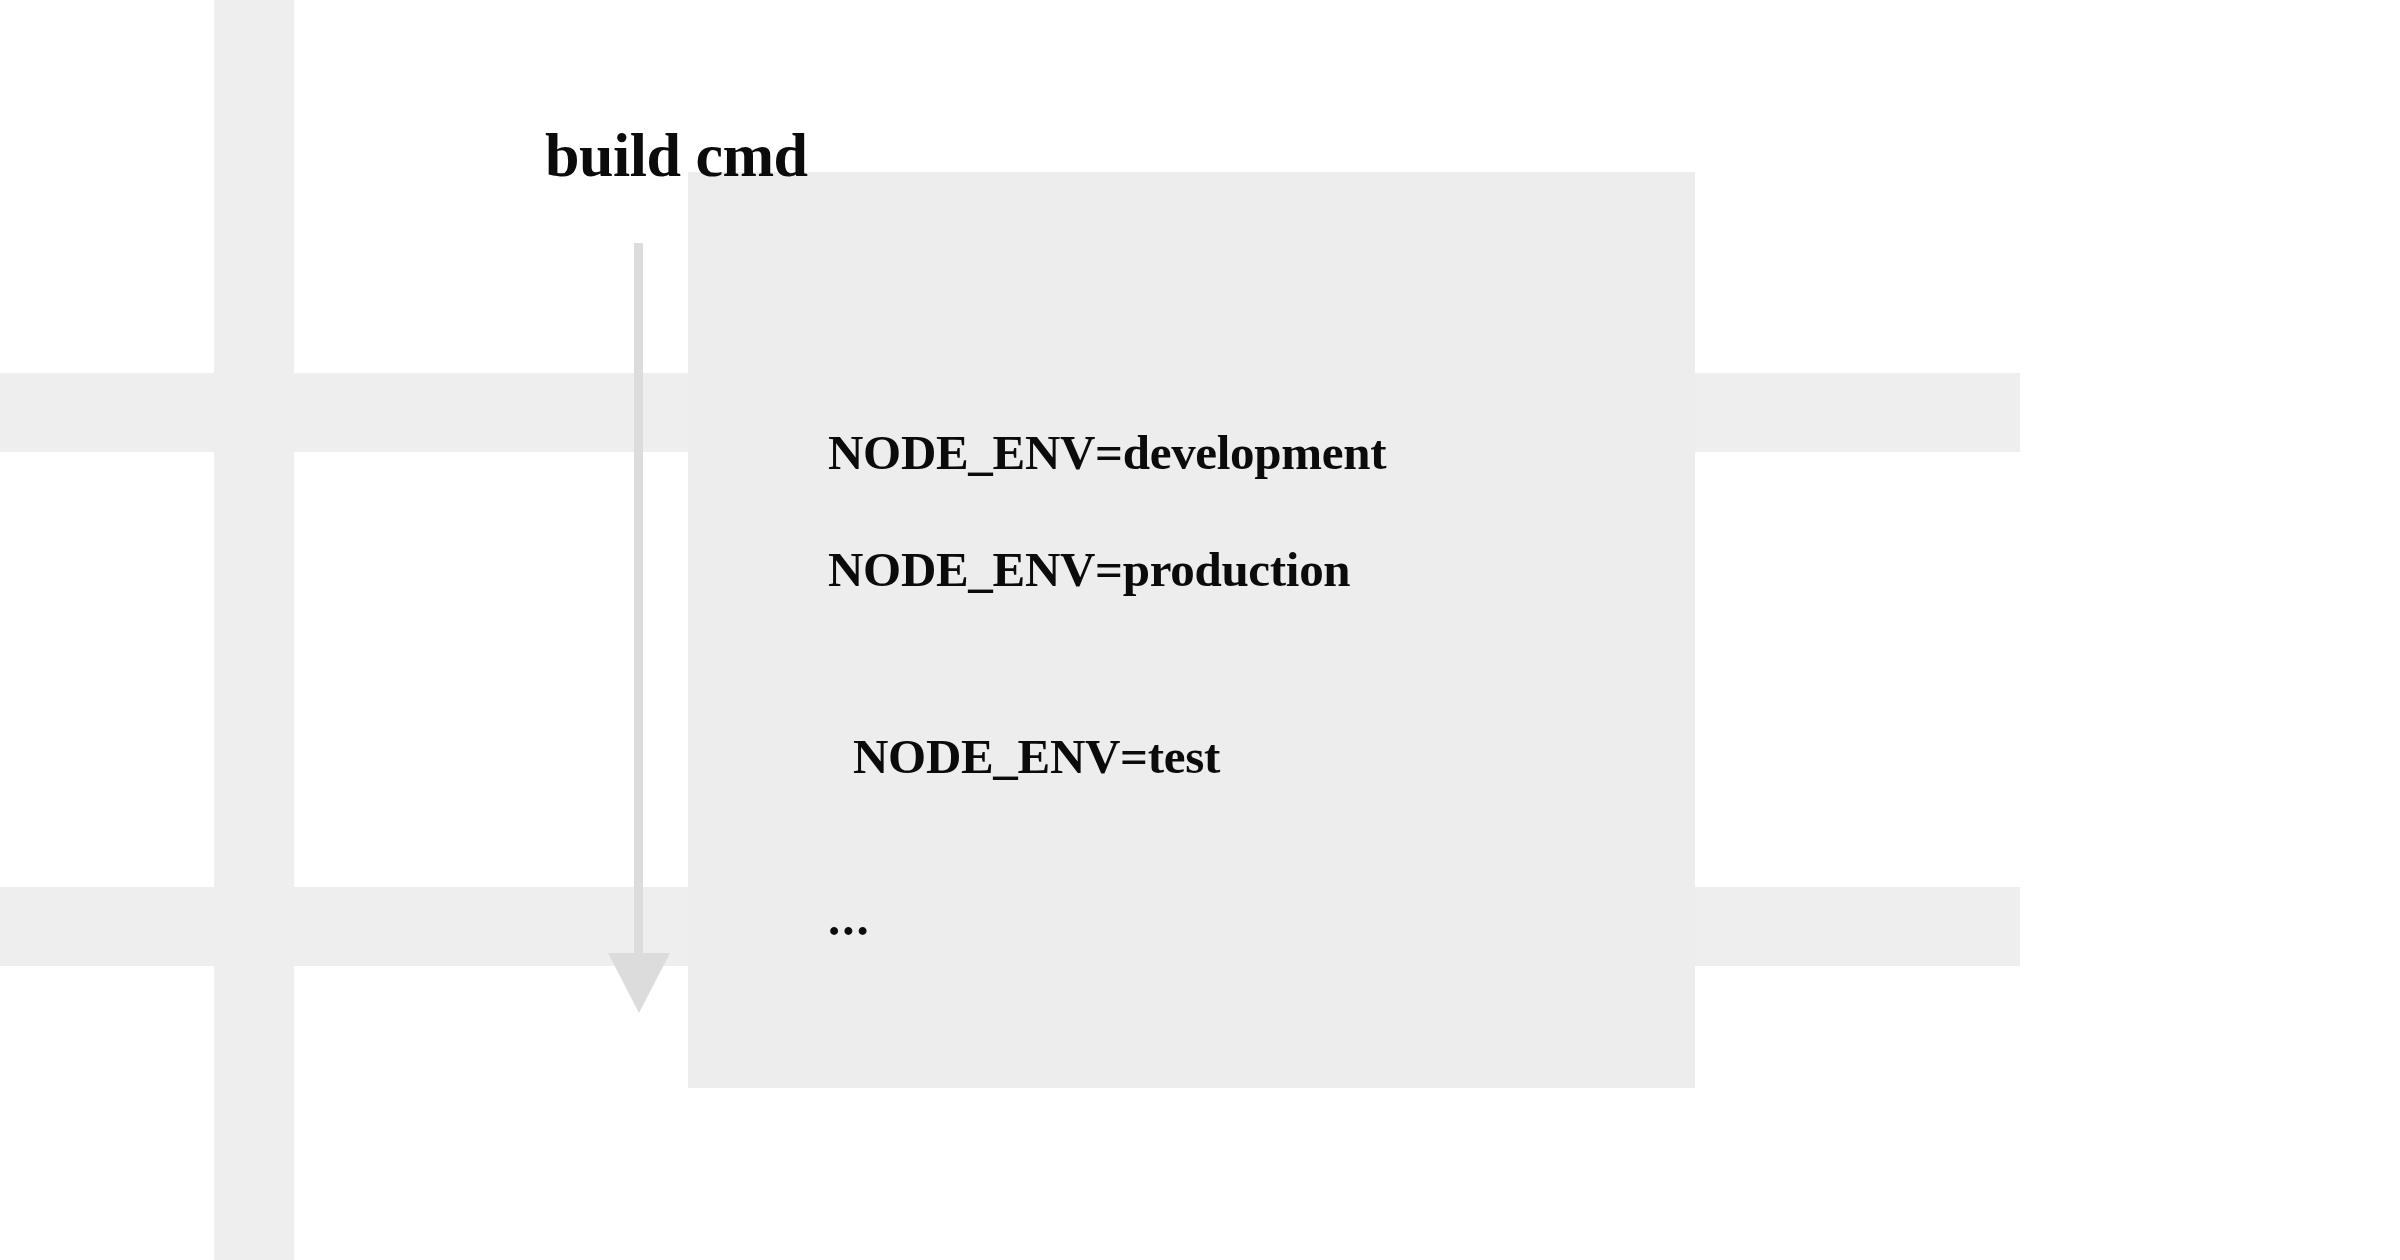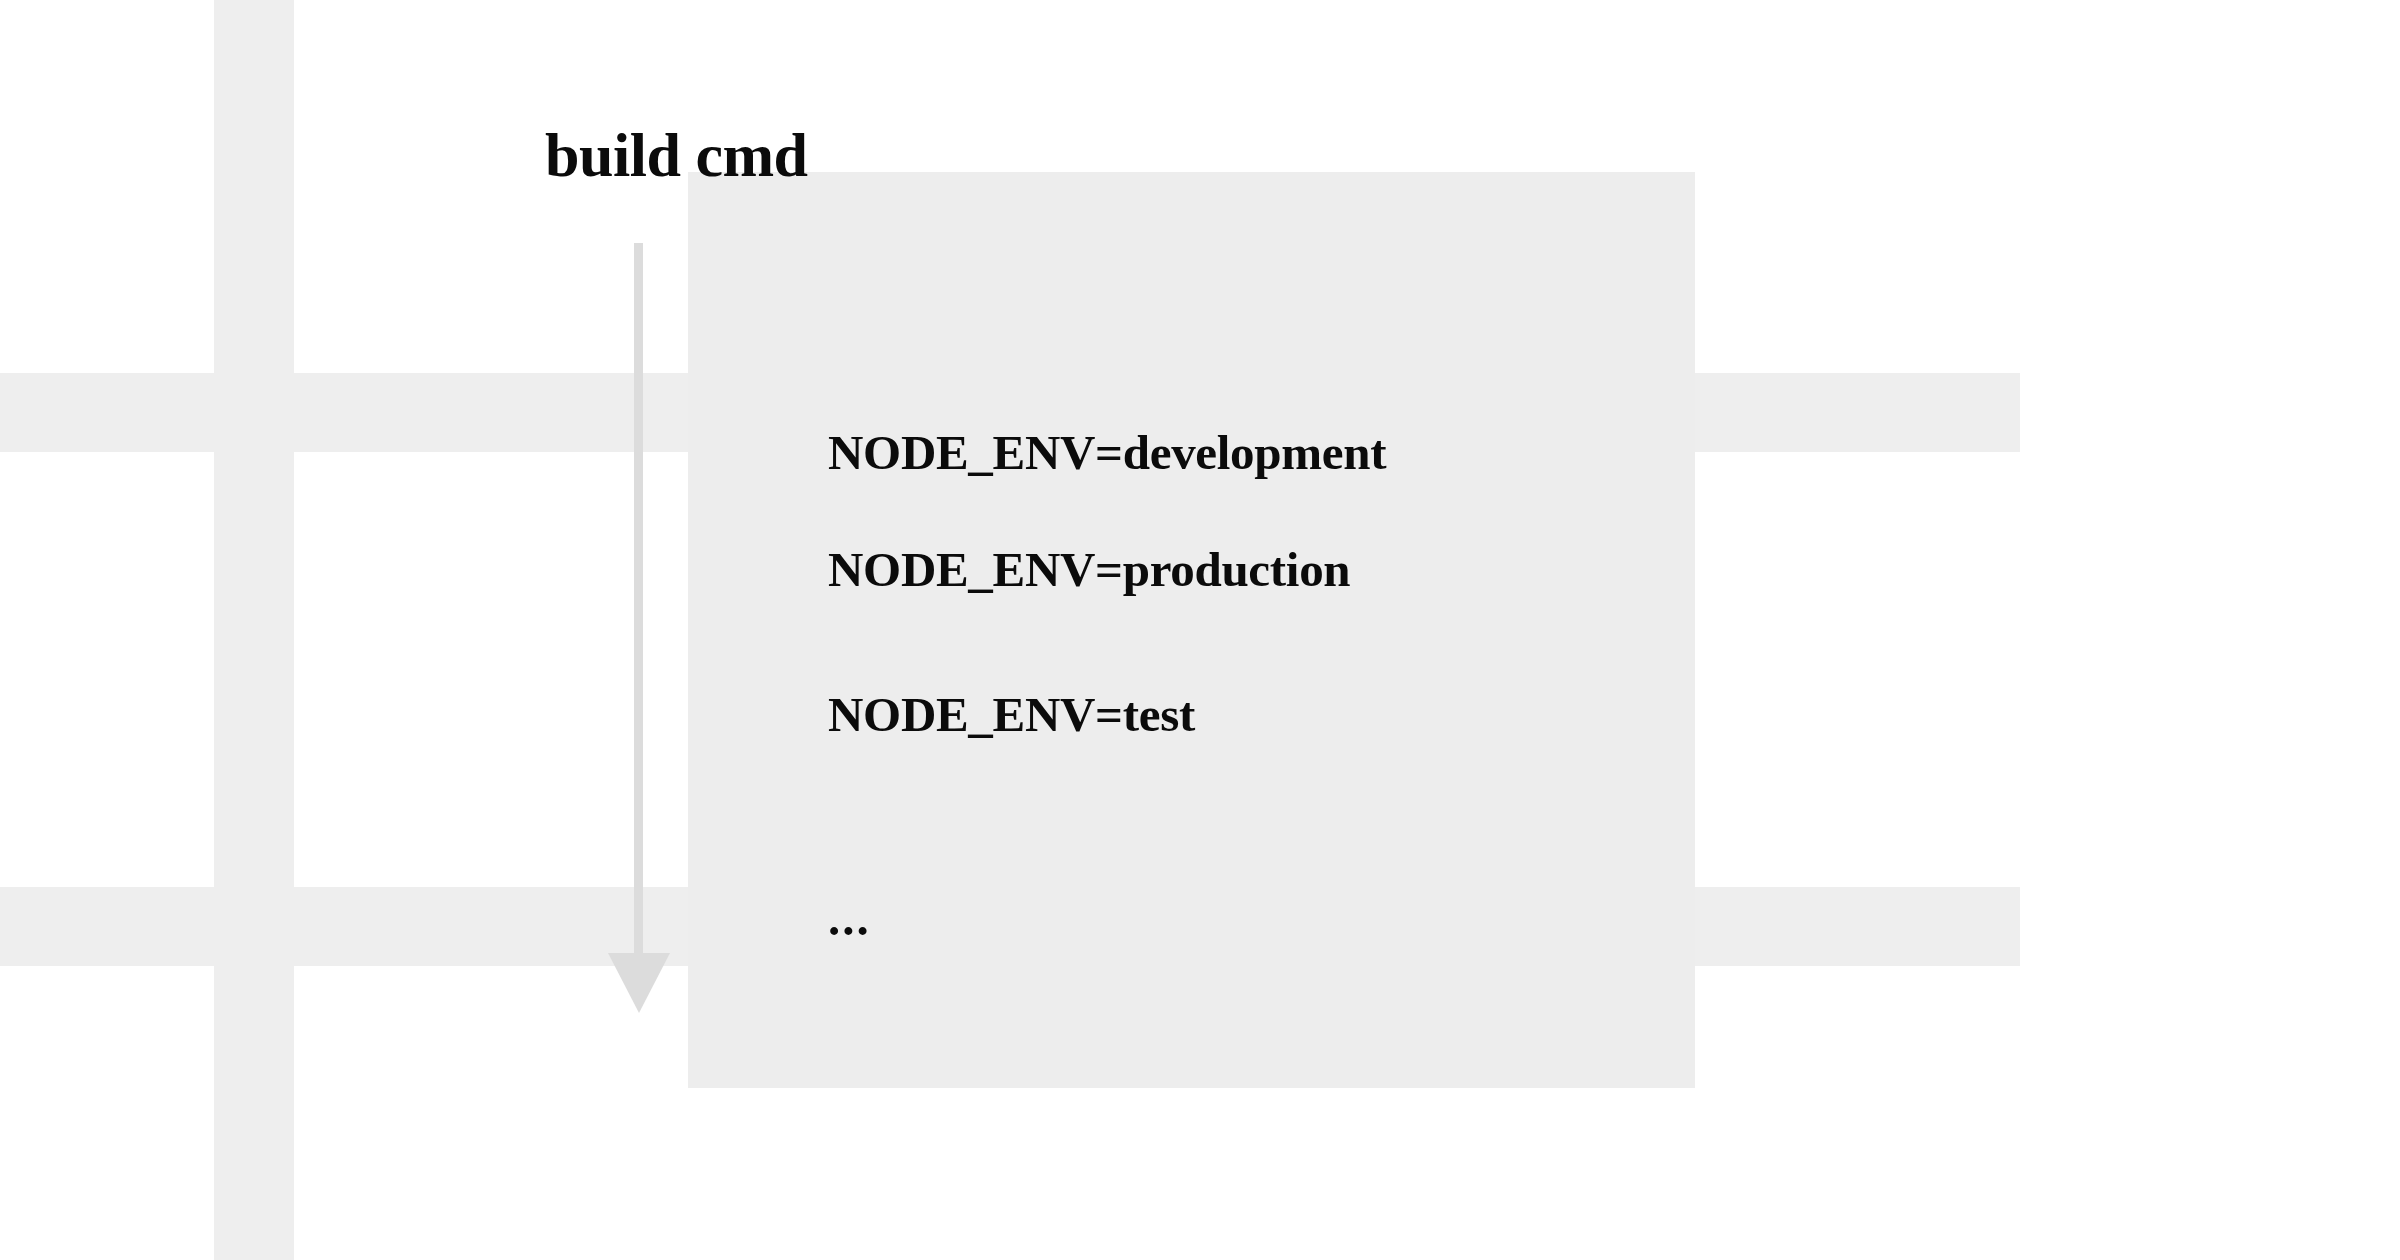--- a/index.html
+++ b/index.html
@@ -93,21 +93,21 @@
     left: 828px;
     font-size: 49px;
     font-weight: bold;
     color: #0b0b0b;
     white-space: nowrap;
     font-stretch: condensed;
     letter-spacing: -0.3px;
   }
   .env-1 { top: 408px; margin-top: 16px; }
   .env-2 { top: 541px; }
-  .env-3 { top: 686px; }
+  .env-3 { top: 728px; margin-left: 25px; }
 
   .ellipsis {
     position: absolute;
     left: 828px;
     top: 890px;
     font-size: 49px;
     font-weight: bold;
     color: #0b0b0b;
     letter-spacing: 2px;
   }

